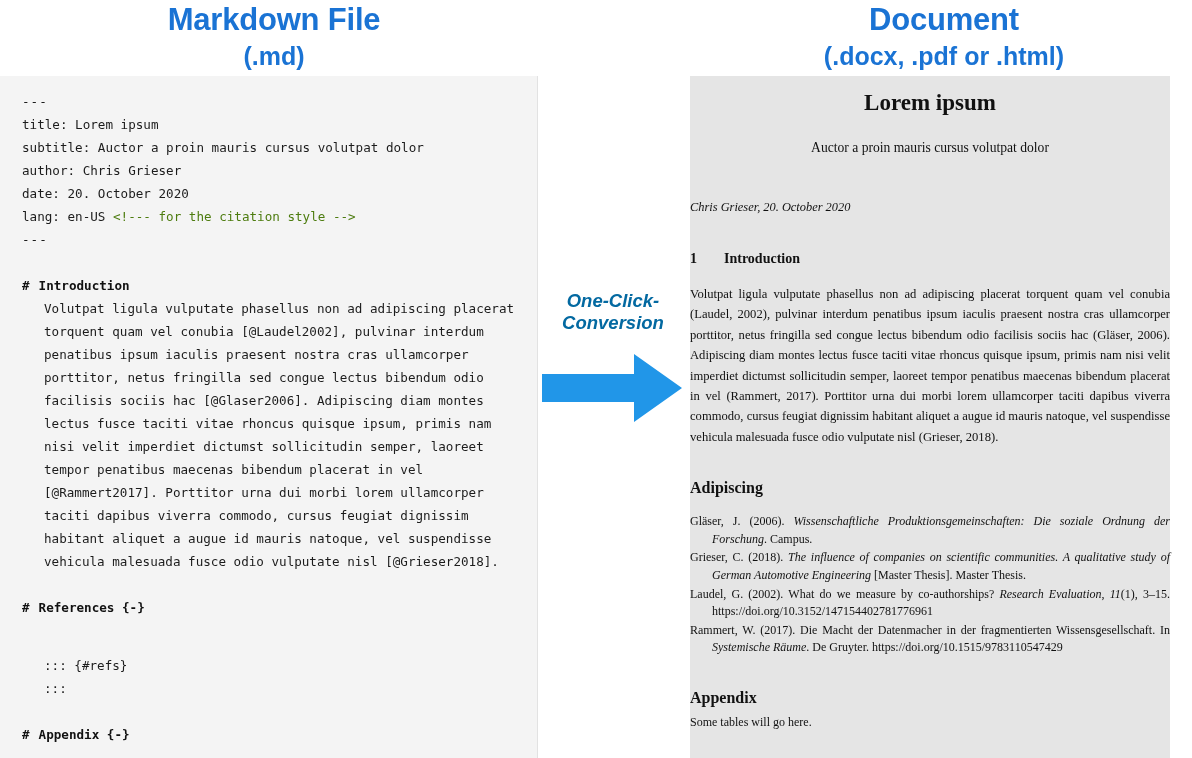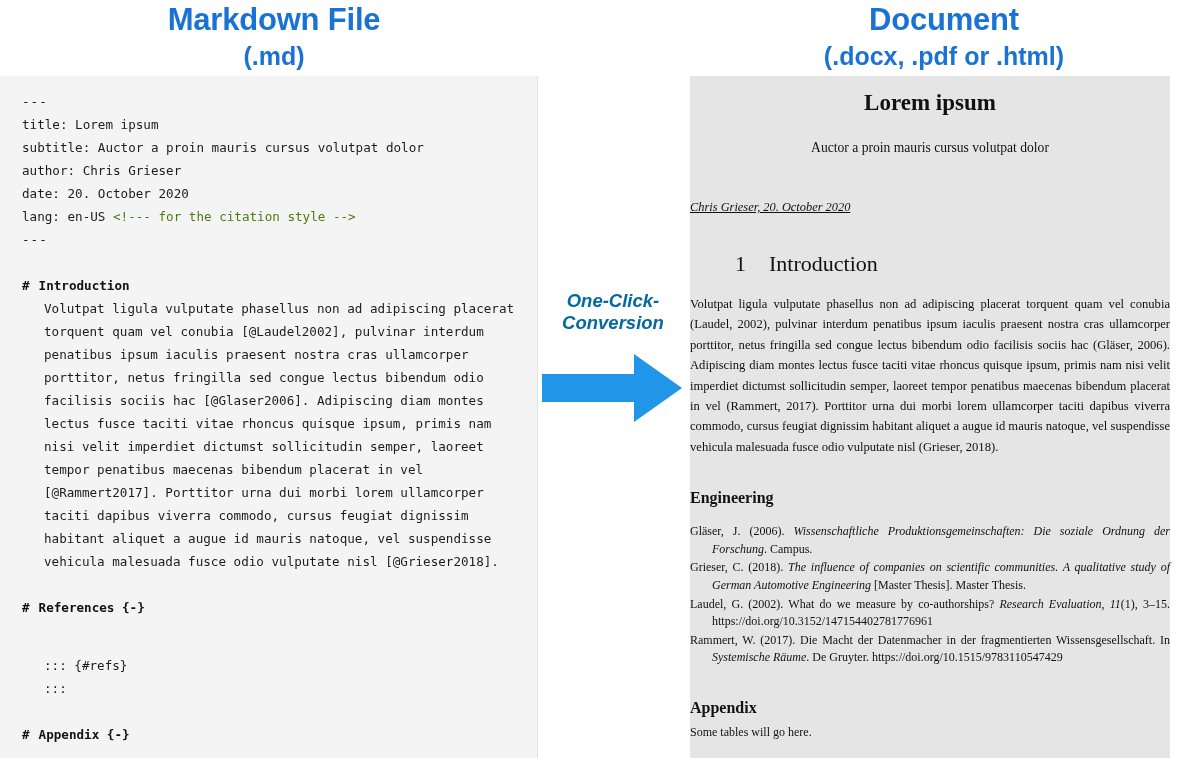--- a/index.html
+++ b/index.html
@@ -106,27 +106,25 @@
   }
   .doc-subtitle {
     text-align: center;
     font-size: 13.6px;
     margin-top: 24px;
   }
   .doc-author {
     font-style: italic;
     font-size: 12.4px;
     margin-top: 44px;
-    text-decoration: underline;
   }
   .doc-h1 {
-    font-size: 22px;
-    font-weight: normal;
+    font-size: 14px;
+    font-weight: bold;
     margin-top: 36px;
-    margin-left: 45px;
   }
   .doc-h1 .num { display: inline-block; width: 34px; }
   .doc-body {
     font-size: 12.6px;
     line-height: 20.4px;
     text-align: justify;
     margin-top: 17px;
   }
   .doc-h2 {
     font-size: 16px;
@@ -210,21 +208,21 @@
 
   <div class="doc-pane">
     <div class="doc-title-main">Lorem ipsum</div>
     <div class="doc-subtitle">Auctor a proin mauris cursus volutpat dolor</div>
     <div class="doc-author">Chris Grieser, 20. October 2020</div>
 
     <div class="doc-h1"><span class="num">1</span><span>Introduction</span></div>
 
     <div class="doc-body">Volutpat ligula vulputate phasellus non ad adipiscing placerat torquent quam vel conubia (Laudel, 2002), pulvinar interdum penatibus ipsum iaculis praesent nostra cras ullamcorper porttitor, netus fringilla sed congue lectus bibendum odio facilisis sociis hac (Gläser, 2006). Adipiscing diam montes lectus fusce taciti vitae rhoncus quisque ipsum, primis nam nisi velit imperdiet dictumst sollicitudin semper, laoreet tempor penatibus maecenas bibendum placerat in vel (Rammert, 2017). Porttitor urna dui morbi lorem ullamcorper taciti dapibus viverra commodo, cursus feugiat dignissim habitant aliquet a augue id mauris natoque, vel suspendisse vehicula malesuada fusce odio vulputate nisl (Grieser, 2018).</div>
 
-    <div class="doc-h2">Engineering</div>
+    <div class="doc-h2">Adipiscing</div>
     <div class="refs">
       <div class="ref-item">Gläser, J. (2006). <i>Wissenschaftliche Produktionsgemeinschaften: Die soziale Ordnung der Forschung</i>. Campus.</div>
       <div class="ref-item">Grieser, C. (2018). <i>The influence of companies on scientific communities. A qualitative study of German Automotive Engineering</i> [Master Thesis]. Master Thesis.</div>
       <div class="ref-item">Laudel, G. (2002). What do we measure by co-authorships? <i>Research Evaluation</i>, <i>11</i>(1), 3–15. https://doi.org/10.3152/147154402781776961</div>
       <div class="ref-item">Rammert, W. (2017). Die Macht der Datenmacher in der fragmentierten Wissensgesellschaft. In <i>Systemische Räume</i>. De Gruyter. https://doi.org/10.1515/9783110547429</div>
     </div>
 
     <div class="doc-h2">Appendix</div>
     <div class="doc-appendix-body">Some tables will go here.</div>
   </div>

